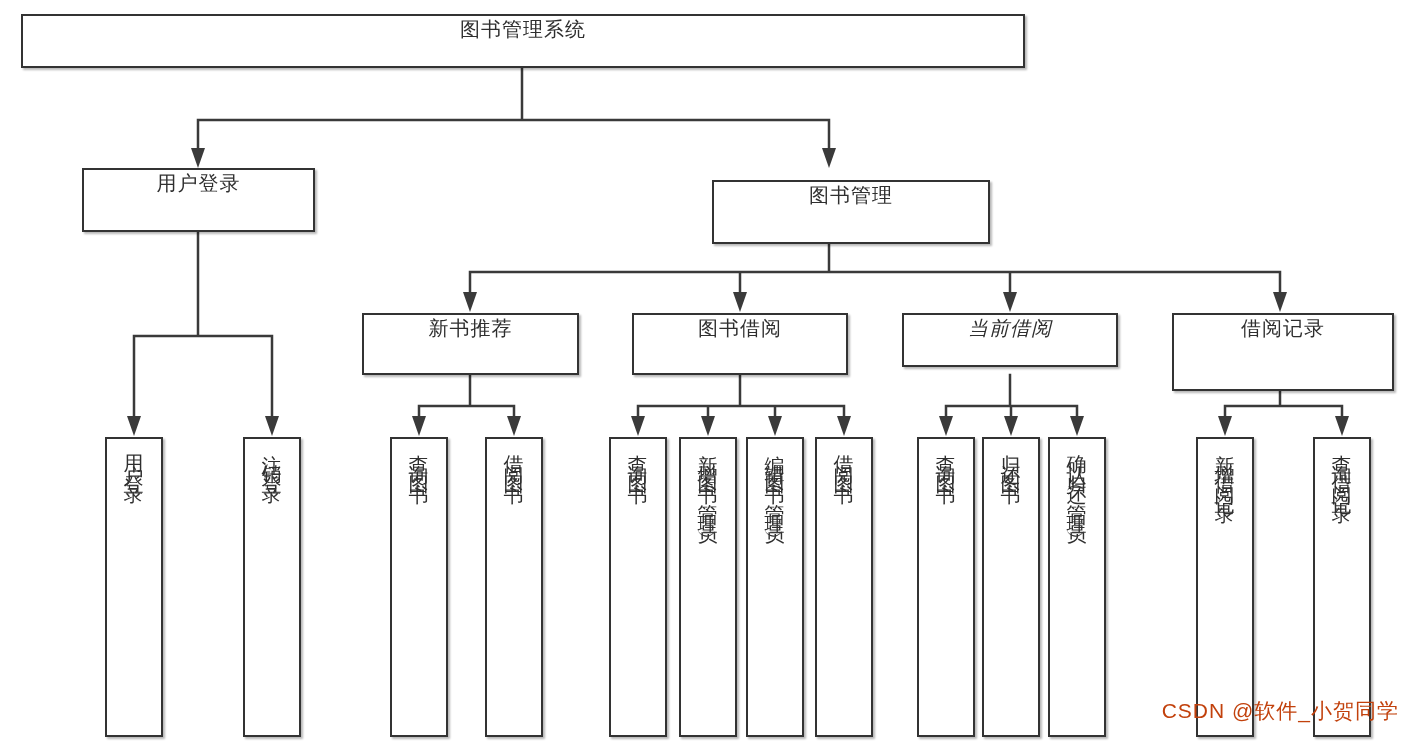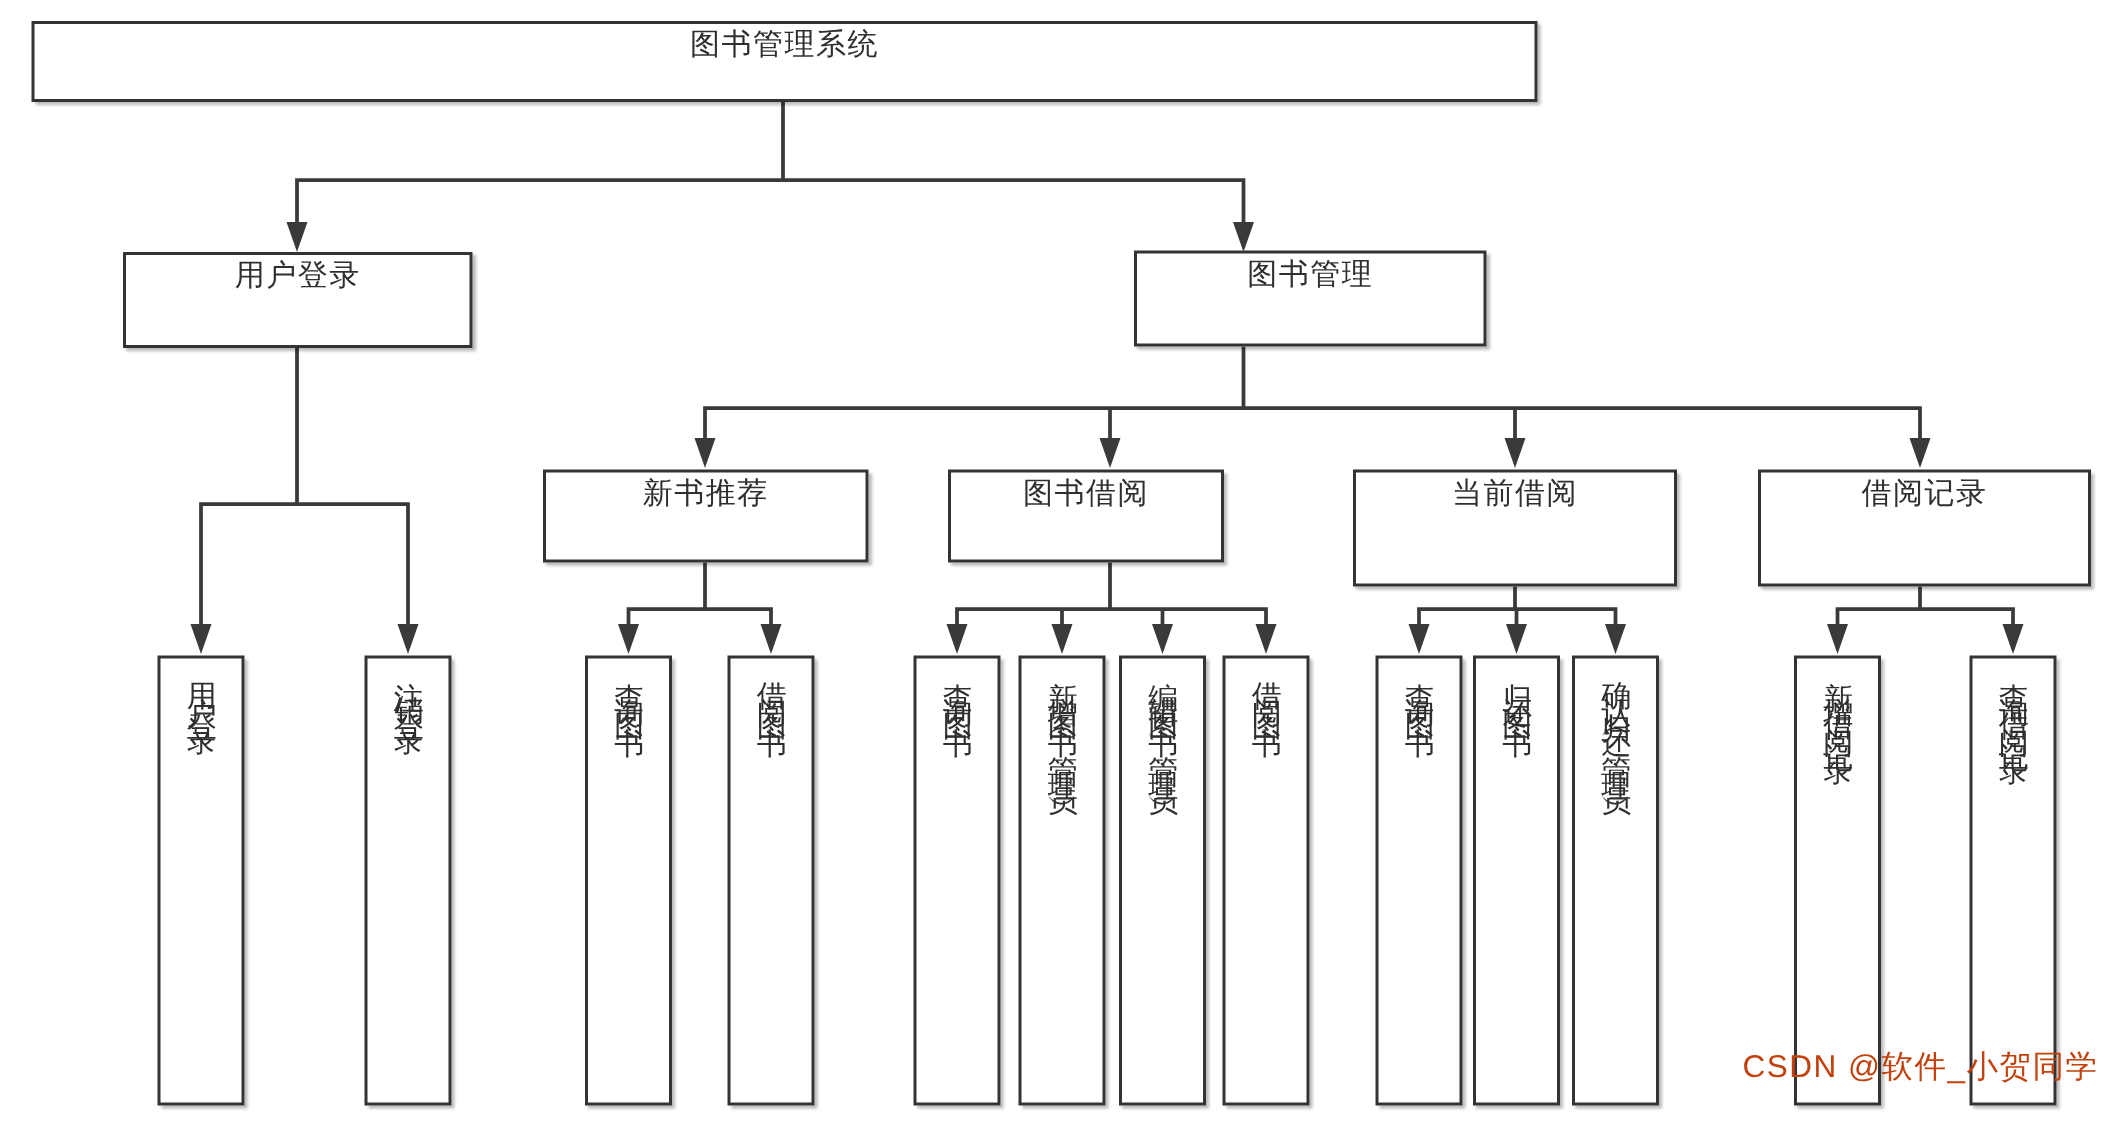--- a/index.html
+++ b/index.html
@@ -39,25 +39,25 @@
   .box.v span {
     writing-mode: vertical-rl;
     text-orientation: mixed;
     letter-spacing: 10px;
     line-height: 1;
   }
   
   .n-root   { left: 21px;   top: 14px;  width: 1004px; height: 54px; }
   
   .n-login  { left: 82px;   top: 168px; width: 233px;  height: 64px; }
-  .n-mgmt   { left: 712px;  top: 167px; width: 235px;  height: 64px; margin-left: 44px; }
+  .n-mgmt   { left: 712px;  top: 180px; width: 278px;  height: 64px; }
   
   .n-g0 { left: 362px;  top: 313px; width: 217px; height: 62px; }
-  .n-g1 { left: 632px;  top: 313px; width: 184px; height: 62px; }
-  .n-g2 { left: 902px;  top: 313px; width: 216px; height: 78px; }
+  .n-g1 { left: 632px;  top: 313px; width: 216px; height: 62px; }
+  .n-g2 { left: 902px;  top: 313px; width: 216px; height: 54px; font-style: italic; }
   .n-g3 { left: 1172px; top: 313px; width: 222px; height: 78px; }
   
   .leaf { top: 437px; width: 58px; height: 300px; }
   .l-a0 { left: 105px; }
   .l-a1 { left: 243px; }
   .l-b0 { left: 390px; }
   .l-b1 { left: 485px; }
   .l-c0 { left: 609px; }
   .l-c1 { left: 679px; }
   .l-c2 { left: 746px; }

